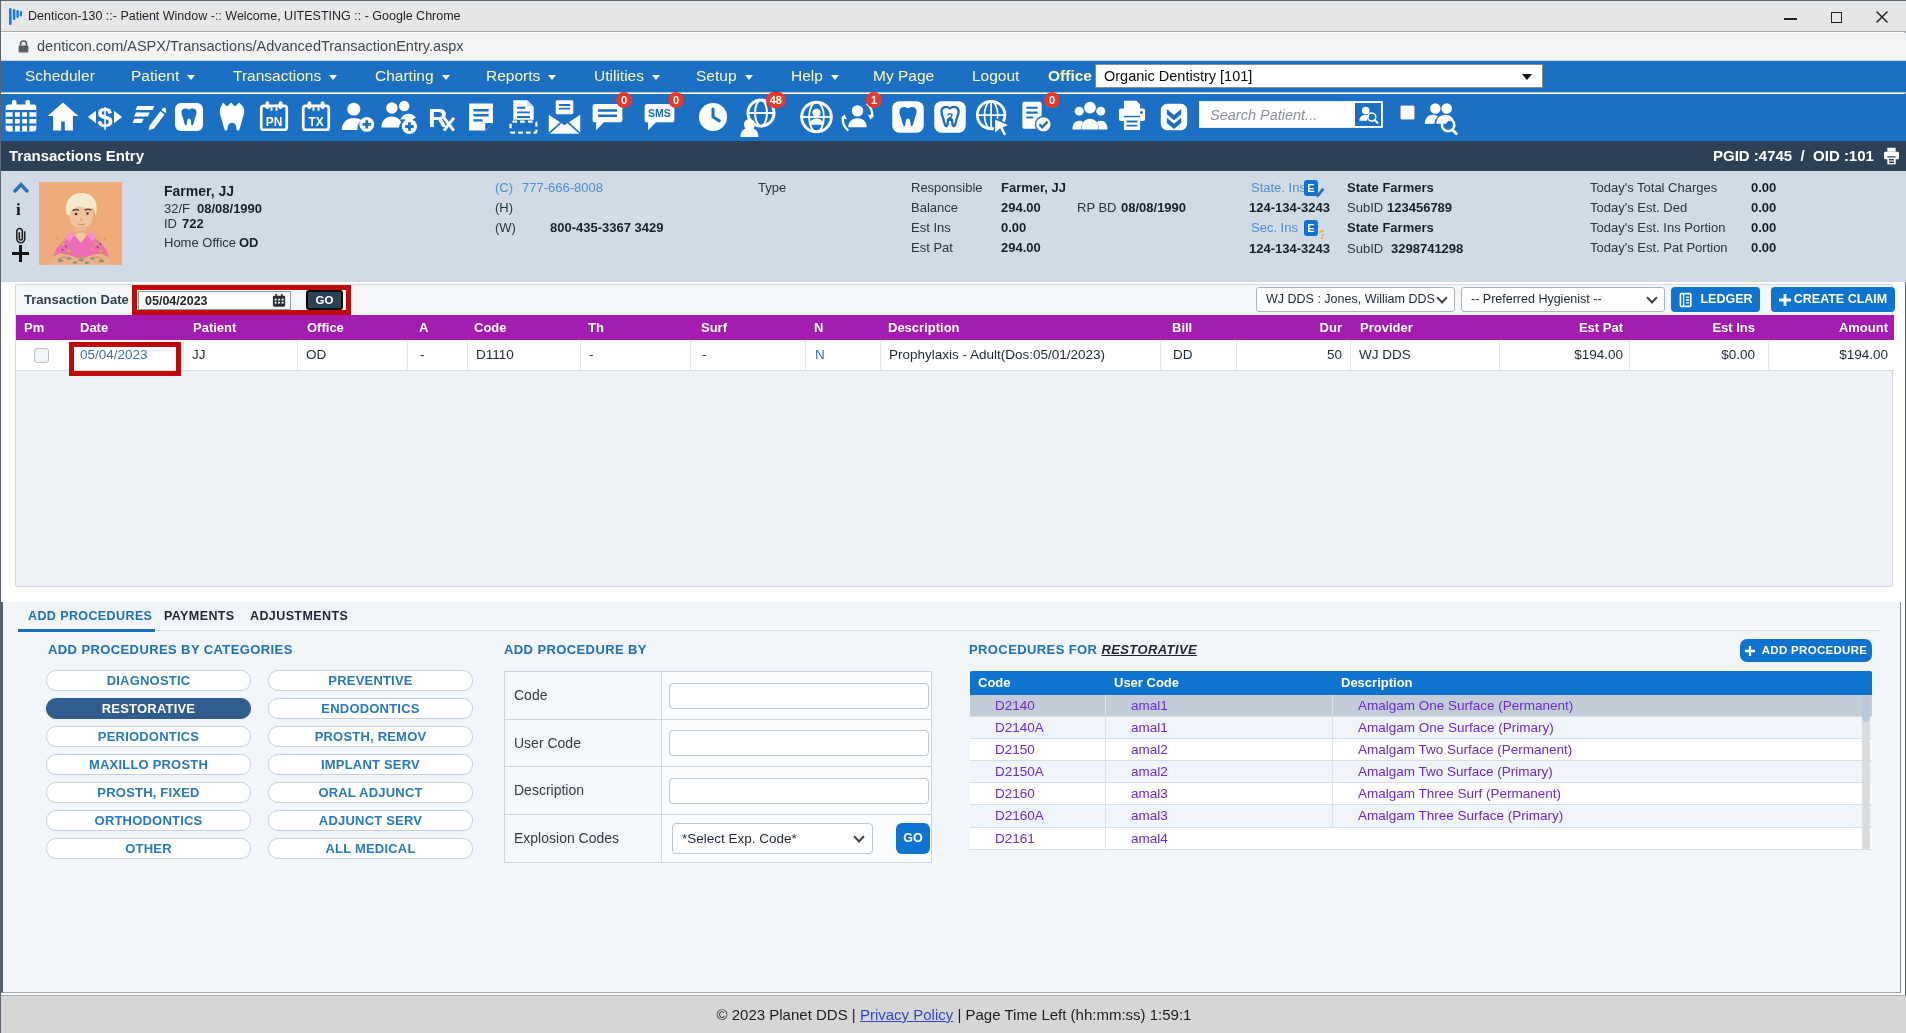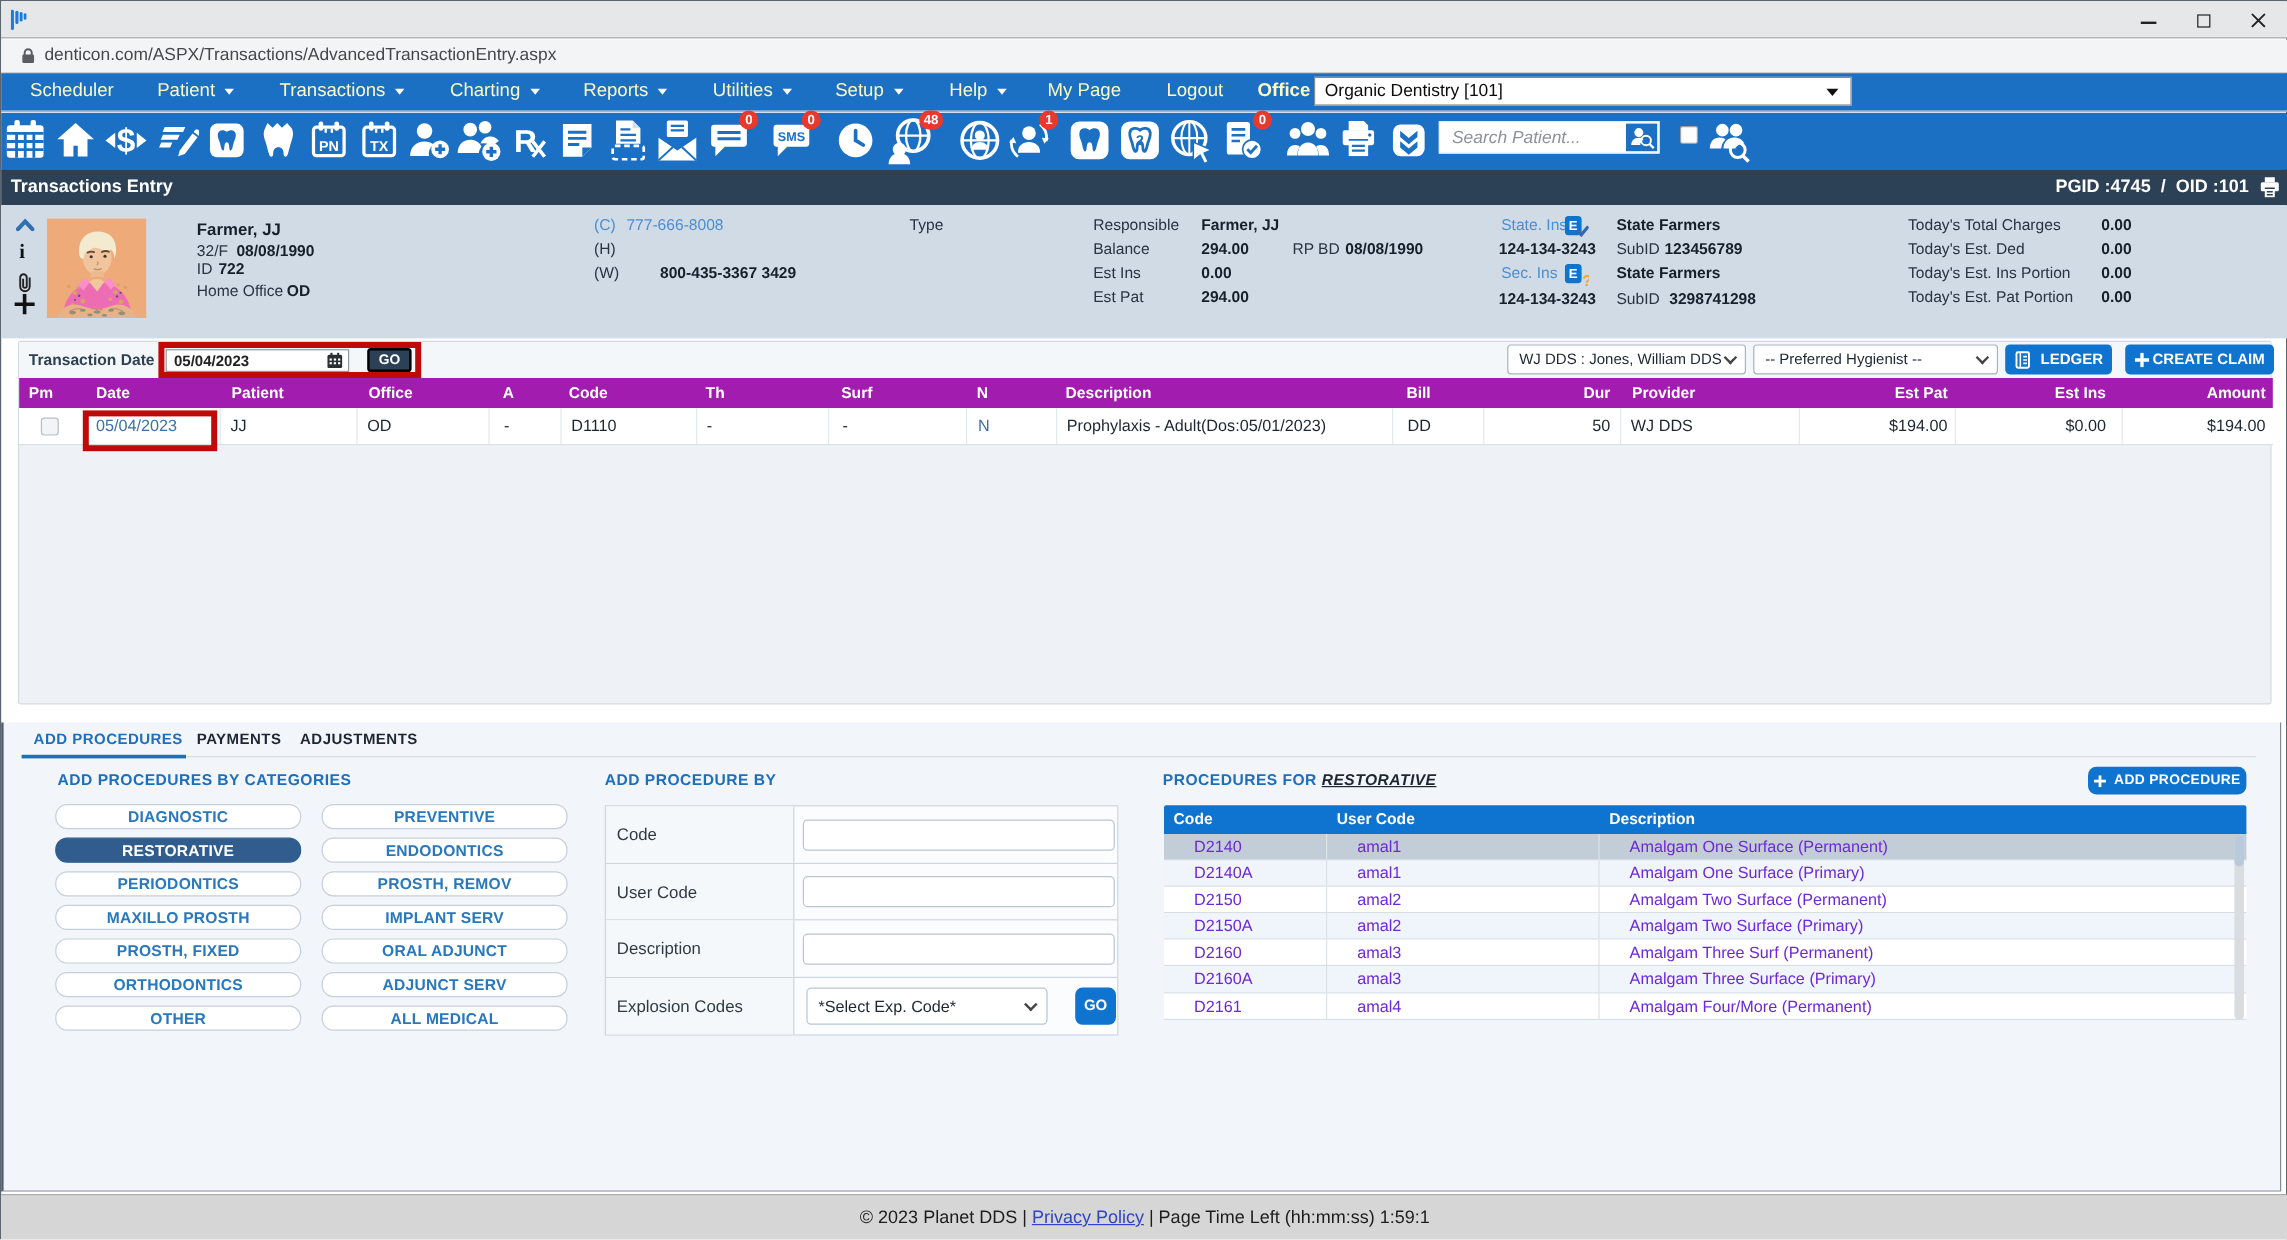--- a/index.html
+++ b/index.html
@@ -322,20 +322,21 @@
 
   <div class="titlebar">
     <svg style="position:absolute;left:8px;top:7px" width="14" height="17" viewBox="0 0 14 17">
         <g fill="#1a7be0">
           <rect x="0" y="0" width="2.6" height="17" rx="1.3"></rect>
           <rect x="3.8" y="1" width="2.6" height="11" rx="1.3"></rect>
           <rect x="7.4" y="2" width="2.4" height="8" rx="1.2"></rect>
           <rect x="10.8" y="3" width="2.2" height="5.5" rx="1.1"></rect>
         </g>
       </svg>
+    <span class="t-text">Denticon-130 ::- Patient Window -:: Welcome, UITESTING :: - Google Chrome</span>
     <div class="win-btn" style="left:1768px">
         <div class="wb-min-glyph"></div>
       </div>
     <div class="win-btn" style="left:1814px">
         <div class="wb-max-glyph"></div>
       </div>
     <div class="win-btn" style="left:1860px">
         <svg class="wb-x-glyph" viewBox="0 0 12 12">
           <path stroke="#222" stroke-width="1.5" d="M0.5 0.5l11 11M11.5 0.5l-11 11"></path>
         </svg>
@@ -806,21 +807,20 @@
         <span class="pc" style="left:363px;width:539px">Amalgam Three Surf (Permanent)</span>
       </div>
       <div class="proc-row alt">
         <span class="pc" style="left:0;width:136px">D2160A</span>
         <span class="pc" style="left:136px;width:227px">amal3</span>
         <span class="pc" style="left:363px;width:539px">Amalgam Three Surface (Primary)</span>
       </div>
       <div class="proc-row">
         <span class="pc" style="left:0;width:136px">D2161</span>
         <span class="pc" style="left:136px;width:227px">amal4</span>
-        <span class="pc" style="left:363px;width:539px">Amalgam Four/More (Permanent)</span>
       </div>
       <div class="proc-scroll">
           <div class="proc-thumb"></div>
         </div>
     </div>
   </div>
 
   <div class="footer">
     <span>© 2023 Planet DDS</span>
     <span>|</span>

